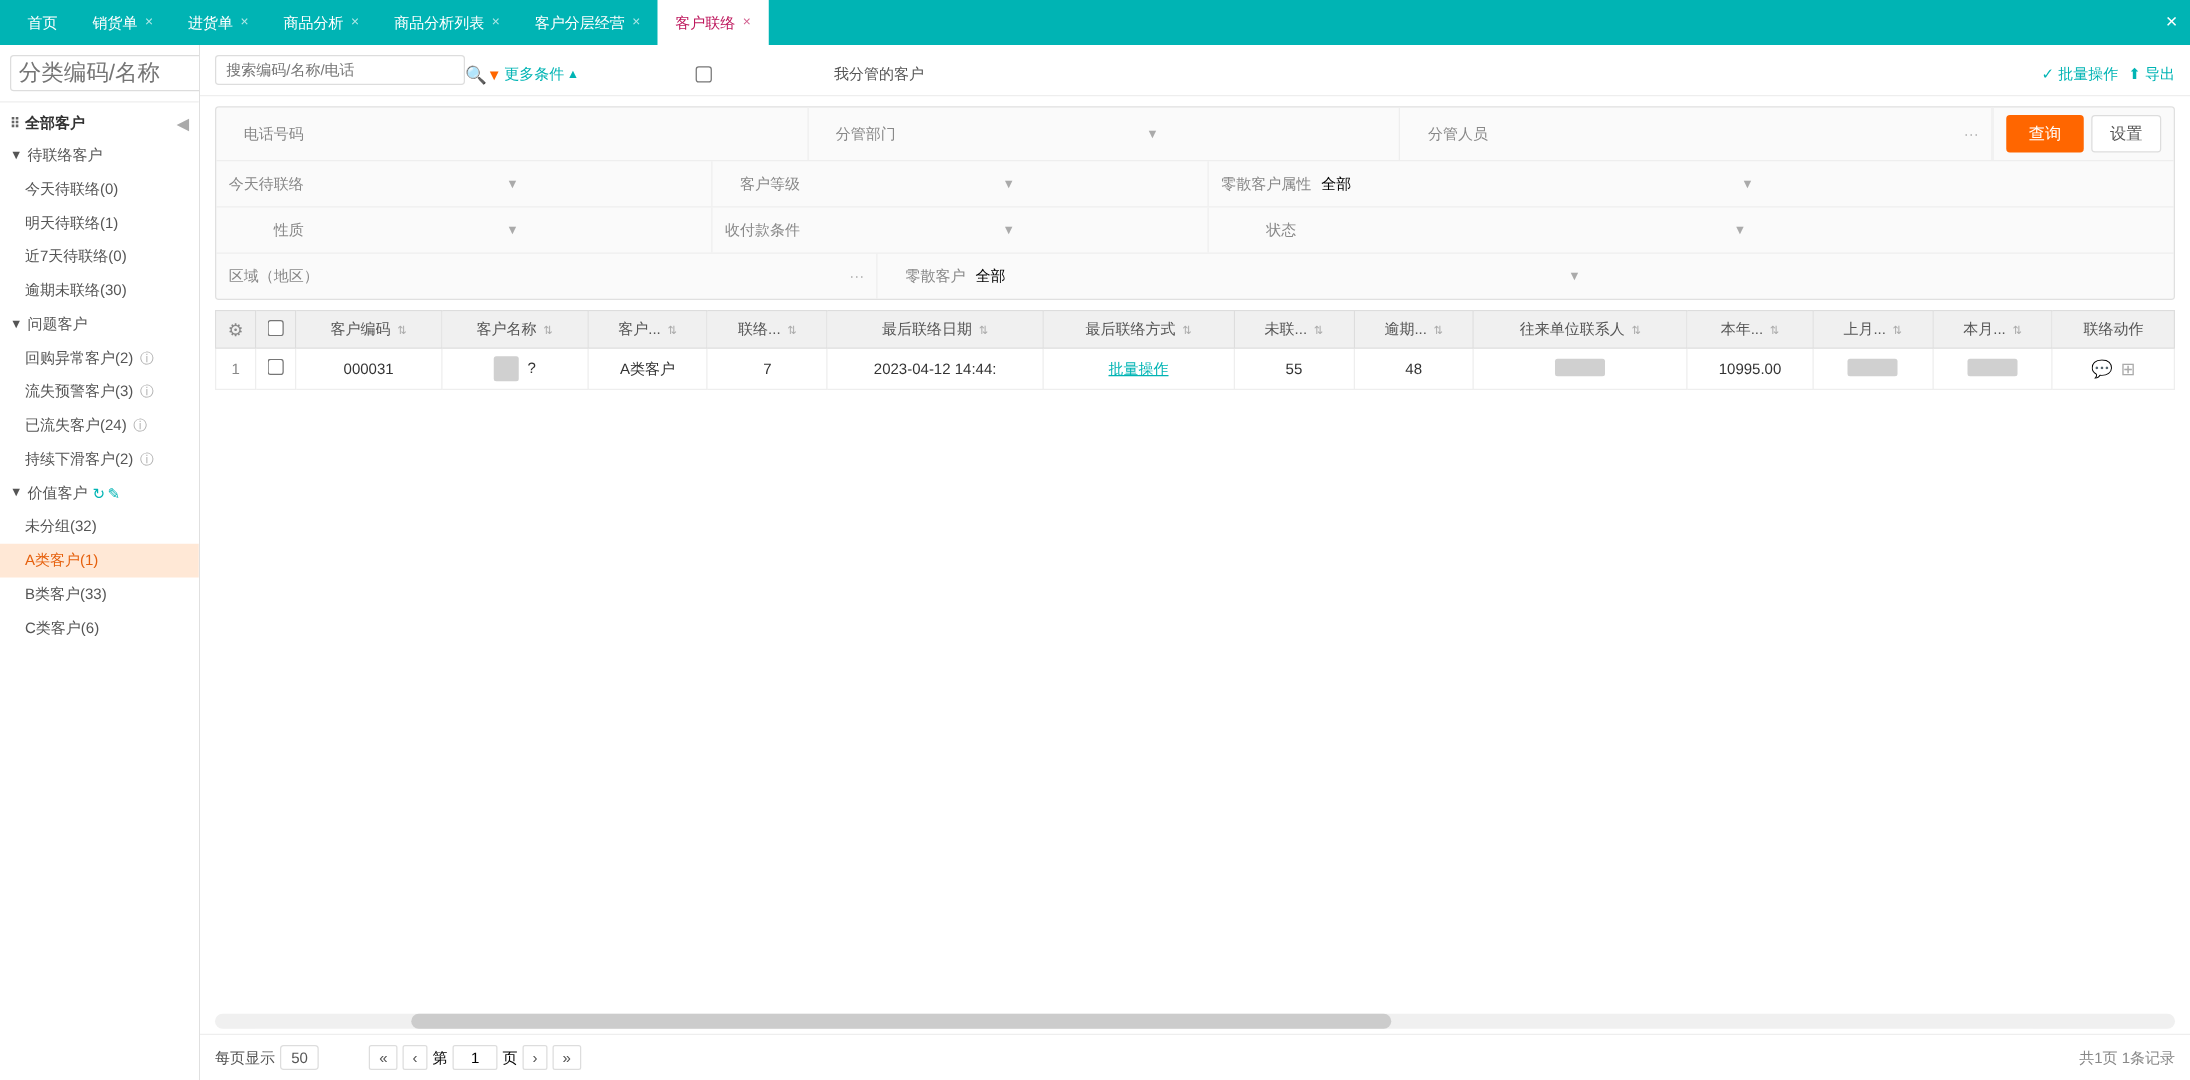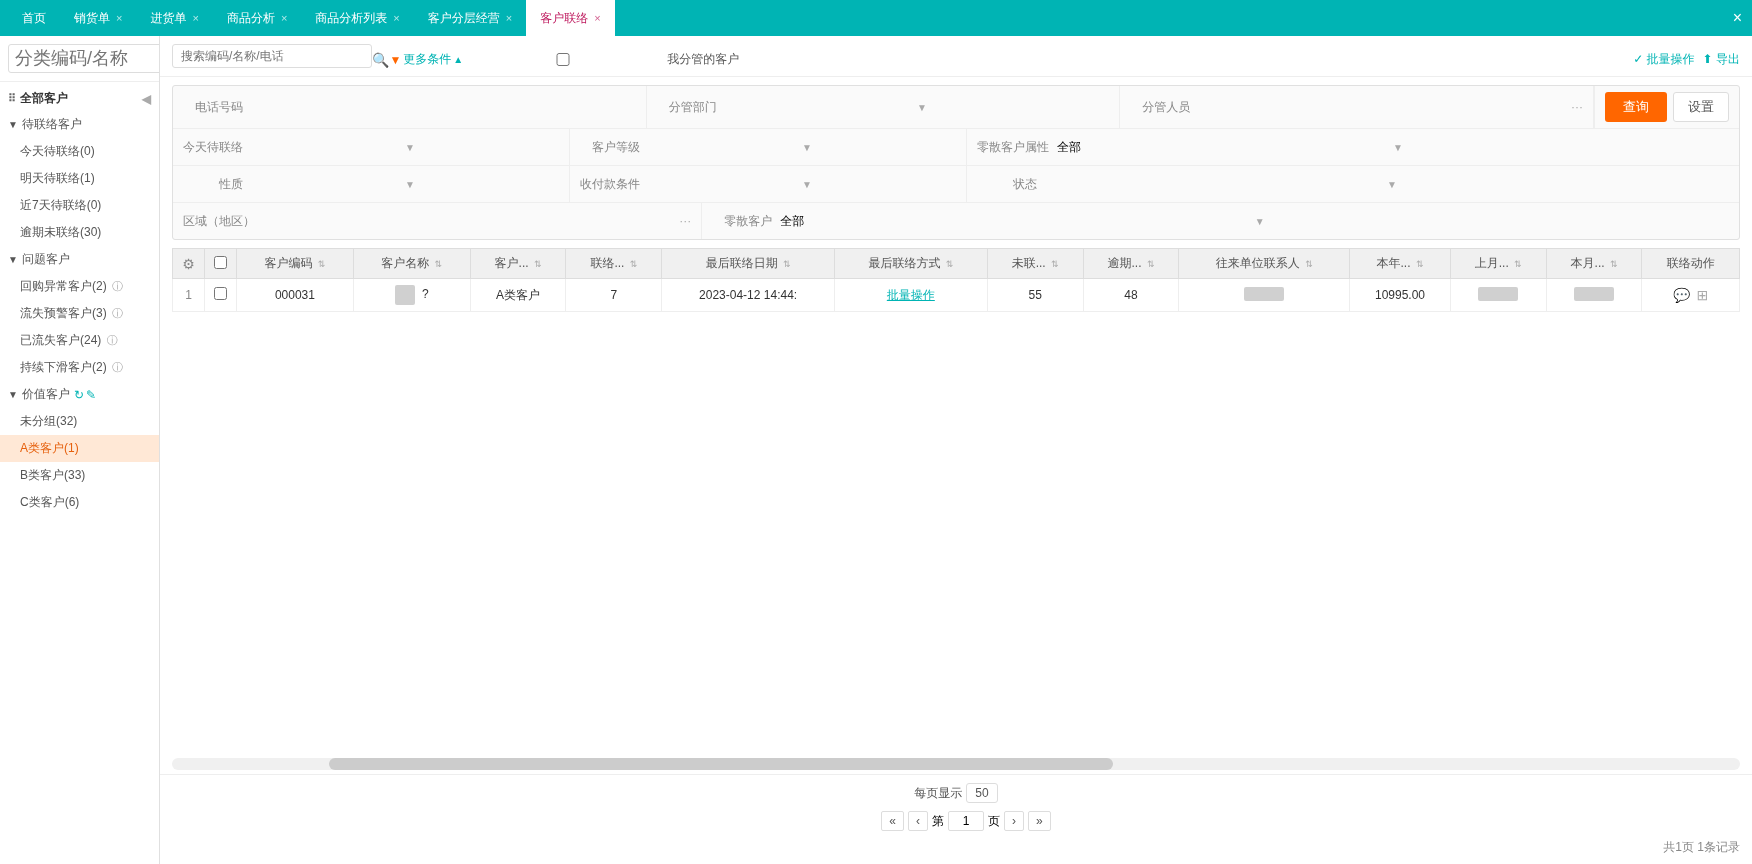--- a/index.html
+++ b/index.html
@@ -269,22 +269,21 @@
     .link-text { color: #00b4b4; cursor: pointer; text-decoration: underline; }
     .row-num { color: #888; }
 
     
     .table-footer {
       display: flex;
       align-items: center;
       padding: 8px 12px;
       border-top: 1px solid #eee;
       background: #fff;
-      gap: 8px;
-      flex-direction: column;
+      gap: 20px;
     }
     .page-size-select {
       display: flex;
       align-items: center;
       gap: 4px;
     }
     .page-size-select span { color: #555; }
     .page-size-val {
       border: 1px solid #ddd;
       border-radius: 3px;

